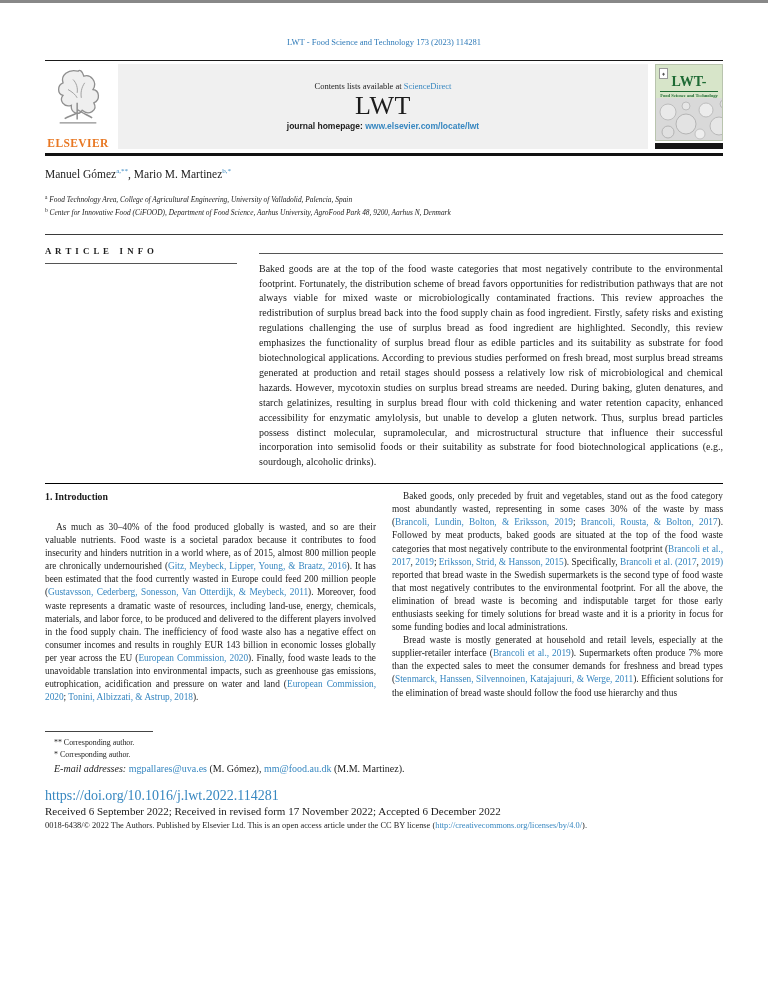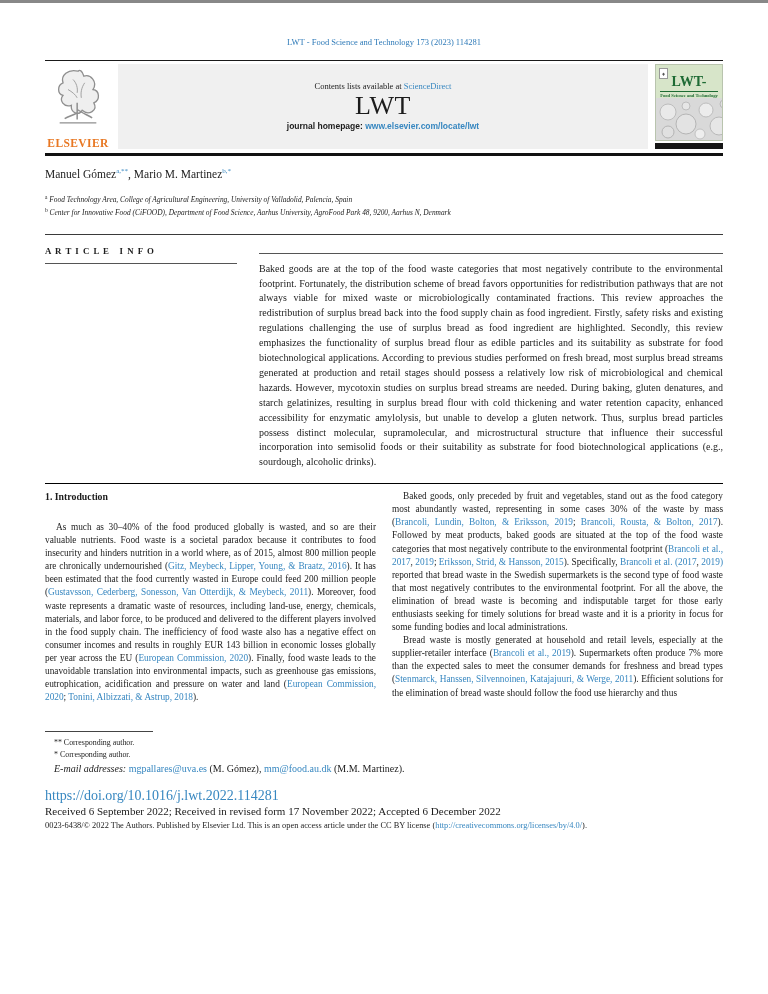--- a/index.html
+++ b/index.html
@@ -163,16 +163,16 @@
       <div class="fn">** Corresponding author.</div>
       <div class="fn">* Corresponding author.</div>
       <div class="fn-email">
         <span class="em-label">E-mail addresses:</span>
         <span class="link">mgpallares@uva.es</span><span> (M. Gómez), </span><span class="link">mm@food.au.dk</span><span> (M.M. Martinez).</span>
       </div>
     </div>
 
     <div class="doi-line">https://doi.org/10.1016/j.lwt.2022.114281</div>
     <div class="meta-line">Received 6 September 2022; Received in revised form 17 November 2022; Accepted 6 December 2022</div>
-    <div class="issn-line"><span>0023-6438/© 2022 The Authors. Published by Elsevier Ltd. This is an open access article under the CC BY license (</span><span class="link">http://creativecommons.org/licenses/by/4.0/</span><span>).</span></div>
+    <div class="issn-line"><span>0018-6438/© 2022 The Authors. Published by Elsevier Ltd. This is an open access article under the CC BY license (</span><span class="link">http://creativecommons.org/licenses/by/4.0/</span><span>).</span></div>
 
   </div>
 </div>
 
 </body></html>

